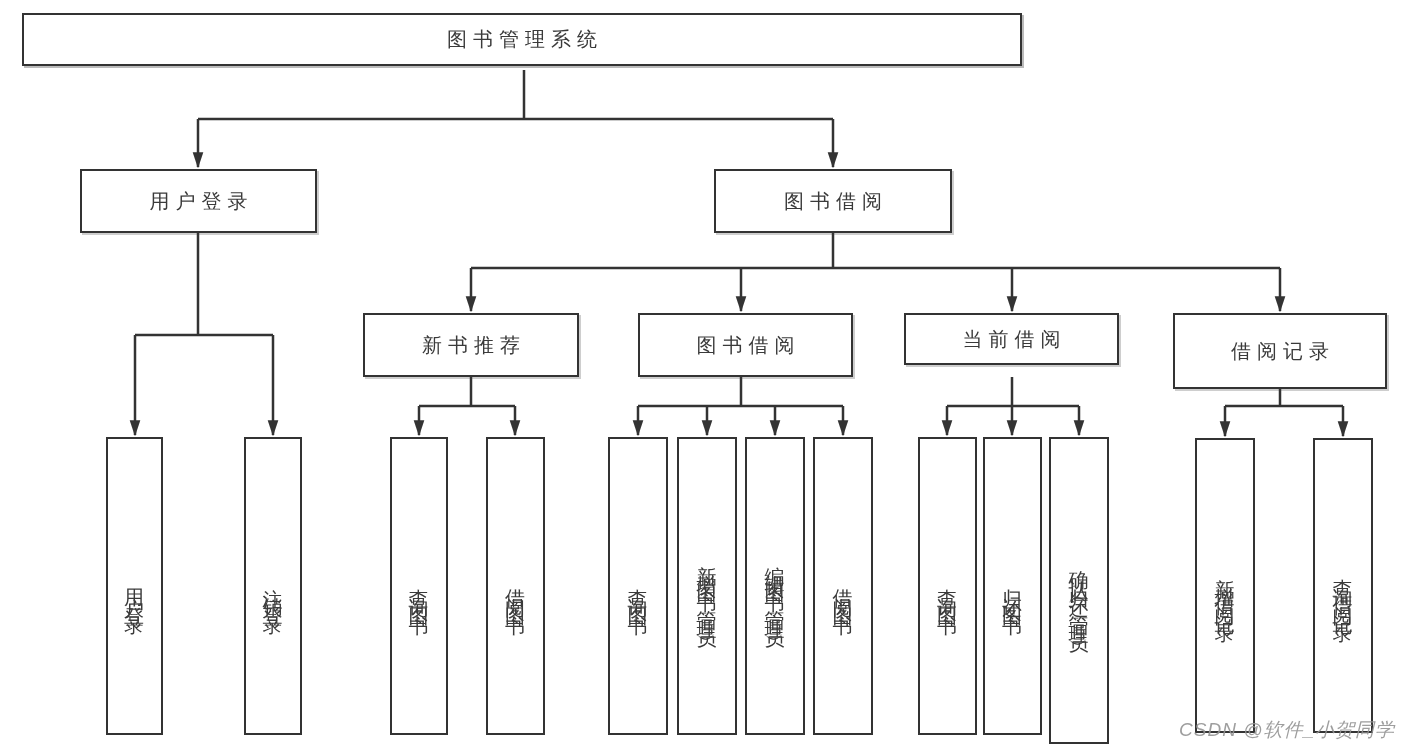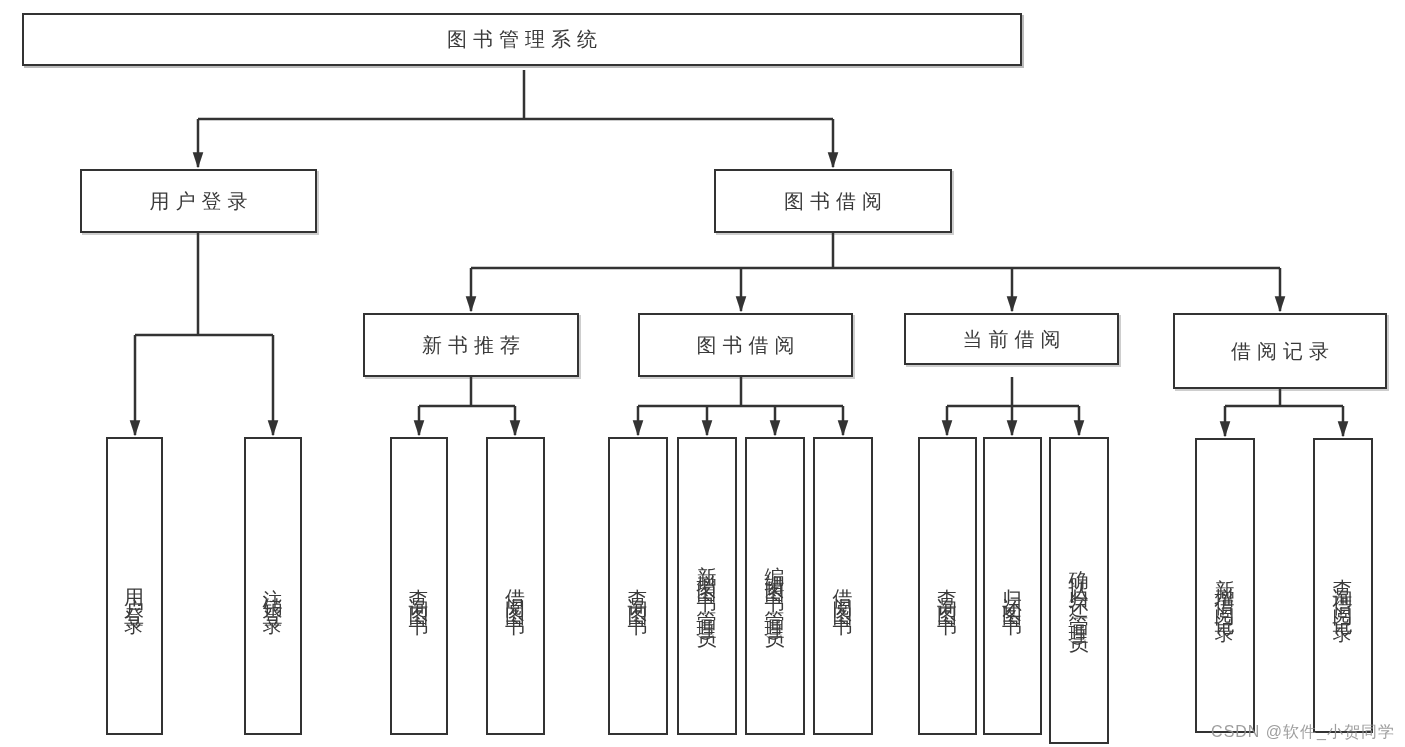--- a/index.html
+++ b/index.html
@@ -34,25 +34,26 @@
     letter-spacing:9px;
     margin-bottom:-9px;
     color:#3a3a3a;
     line-height:1;
   }
   .root{box-shadow:2px 2px 0 rgba(60,60,60,.35);}
   .lvl{box-shadow:2px 2px 0 rgba(60,60,60,.25);}
   #watermark{
     position:absolute;
     right:10px;bottom:4px;
-    font-size:16px;
+    font-size:19px;
     color:rgba(148,148,148,.9);
     letter-spacing:1px;
     z-index:3;
     white-space:nowrap;
+    font-style:italic;
   }
 </style>
 </head>
 <body>
 
 <div id="canvas">
 
   <svg id="wires" width="1405" height="747" viewBox="0 0 1405 747">
     <defs>
       <marker id="arrow" viewBox="0 0 12 8" refX="11" refY="4" markerWidth="16" markerHeight="13" markerUnits="userSpaceOnUse" orient="auto">

